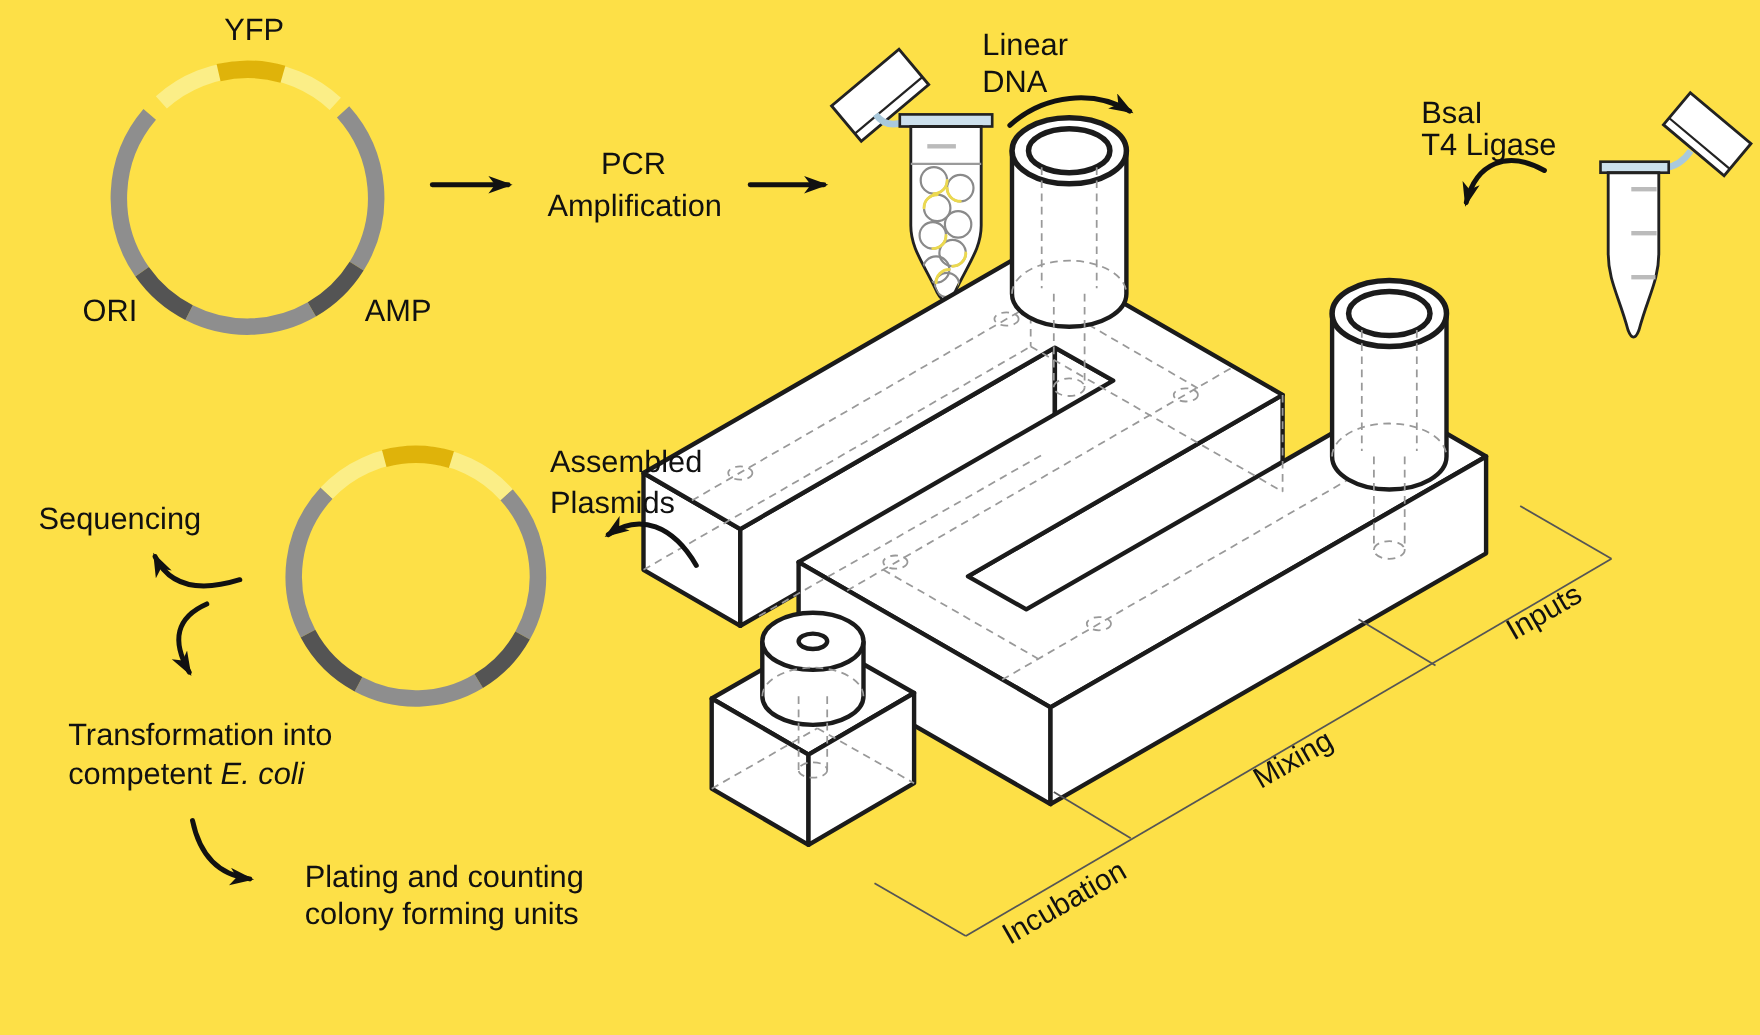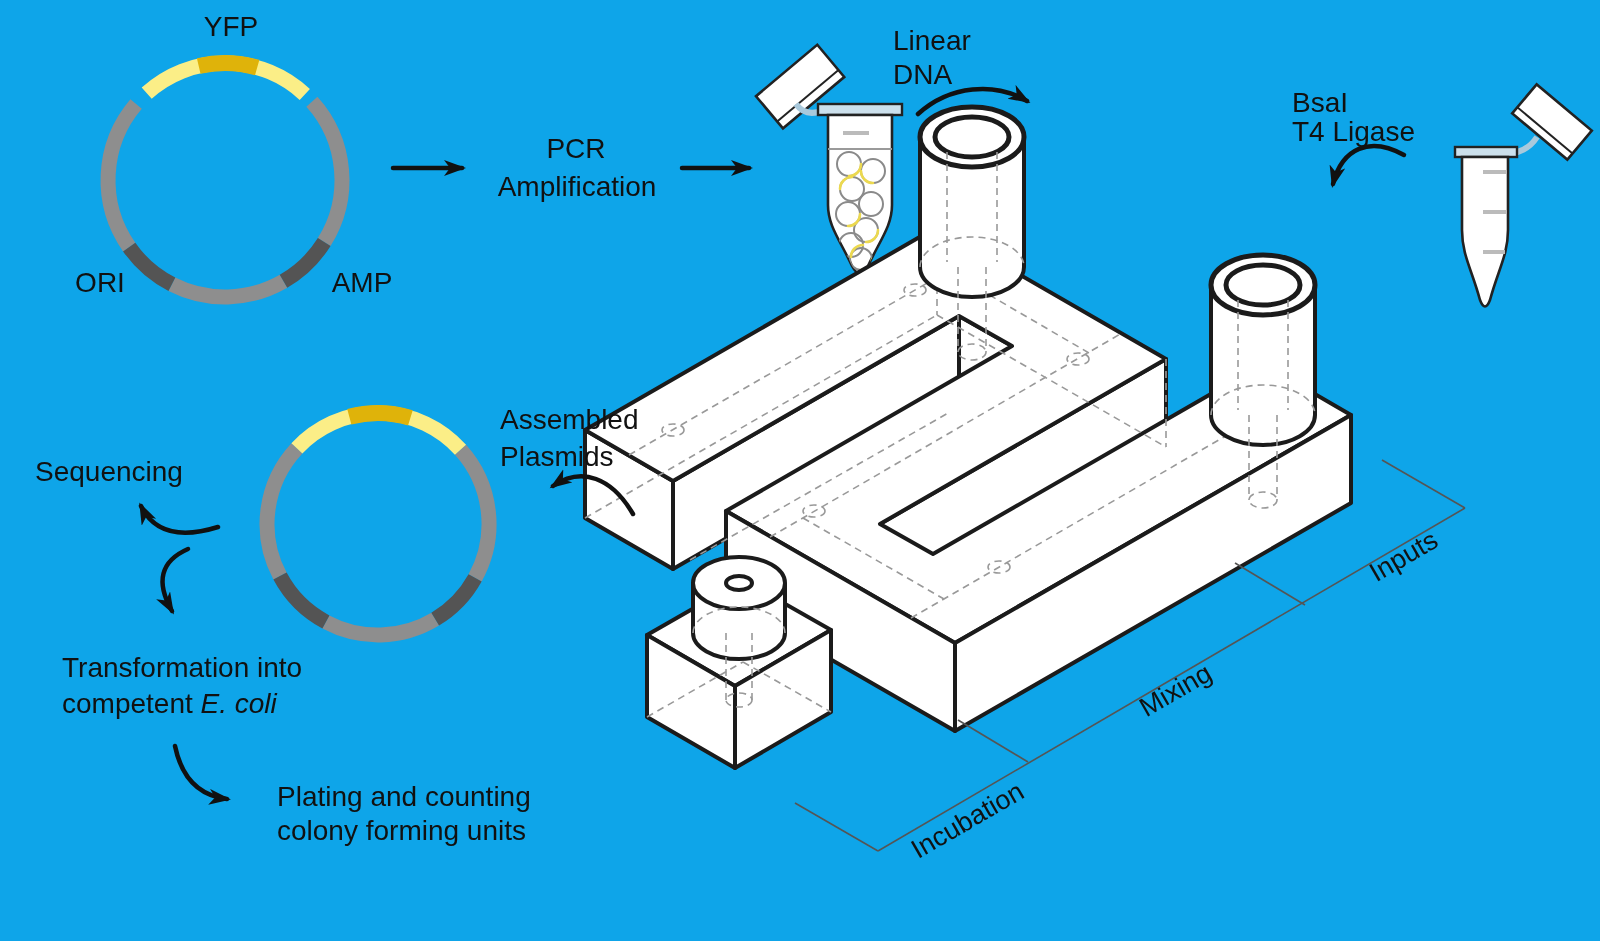--- a/index.html
+++ b/index.html
@@ -1,16 +1,16 @@
 <!DOCTYPE html>
 <html><head>
 <meta charset="utf-8">
 <style>
   html,body{margin:0;padding:0;background:#ffffff;}
-  .stage{position:relative;width:1600px;height:941px;background:#0ea5e9;overflow:hidden;}
+  .stage{position:relative;width:1600px;height:941px;background:#fde047;overflow:hidden;}
   svg{position:absolute;inset:0;}
   text{font-family:"Liberation Sans","DejaVu Sans",sans-serif;fill:#111;}
   .t28{font-size:28px;}
   .t27i{font-size:27px;}
   .ital{font-style:italic;}
   .edge{fill:#ffffff;stroke:#1b1b1b;stroke-width:4;stroke-linejoin:round;}
   .edge5{fill:#ffffff;stroke:#1b1b1b;stroke-width:5;stroke-linejoin:round;}
   .dash{fill:none;stroke:#999999;stroke-width:1.6;stroke-dasharray:7 5;}
   .arrow{fill:none;stroke:#111111;stroke-width:4.5;stroke-linecap:round;}
   .axisline{stroke:#555555;stroke-width:1.6;fill:none;}

